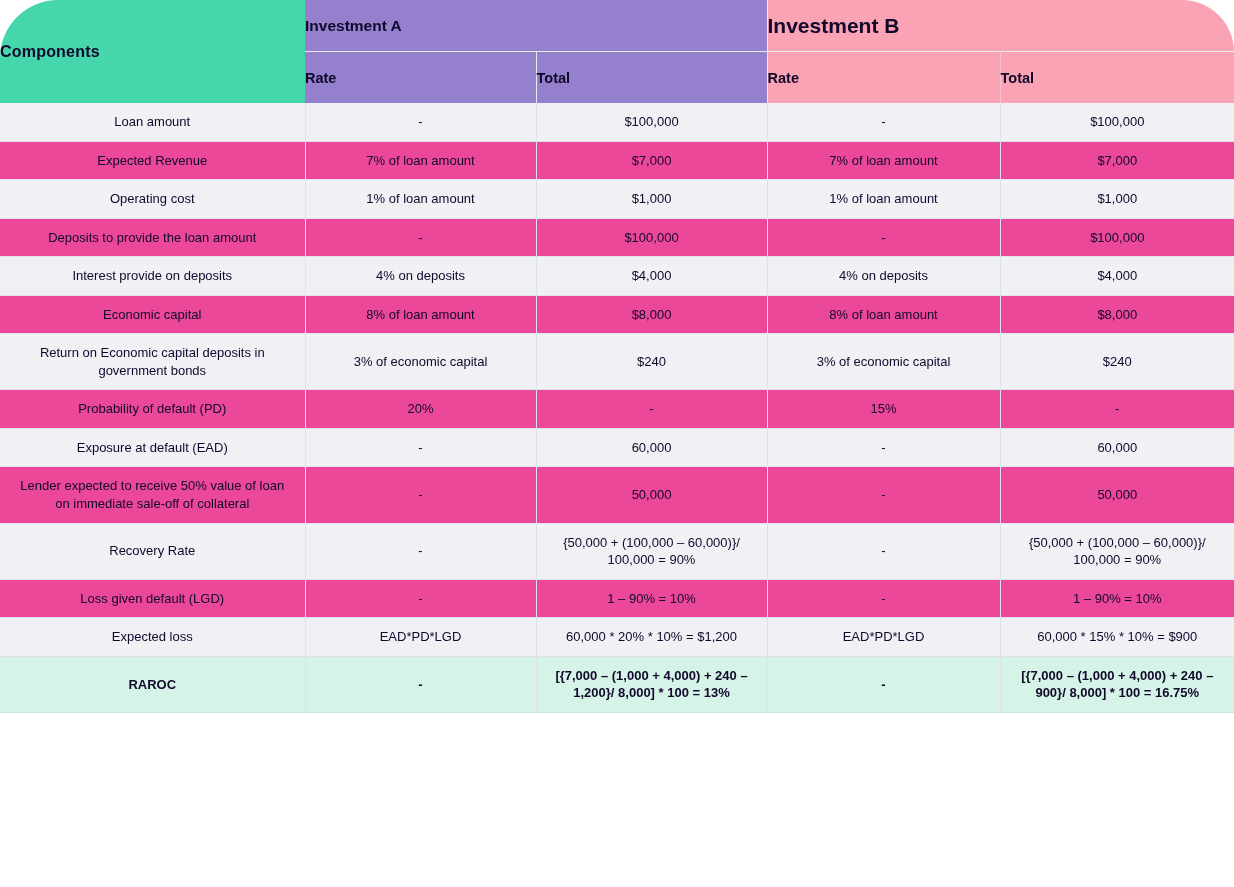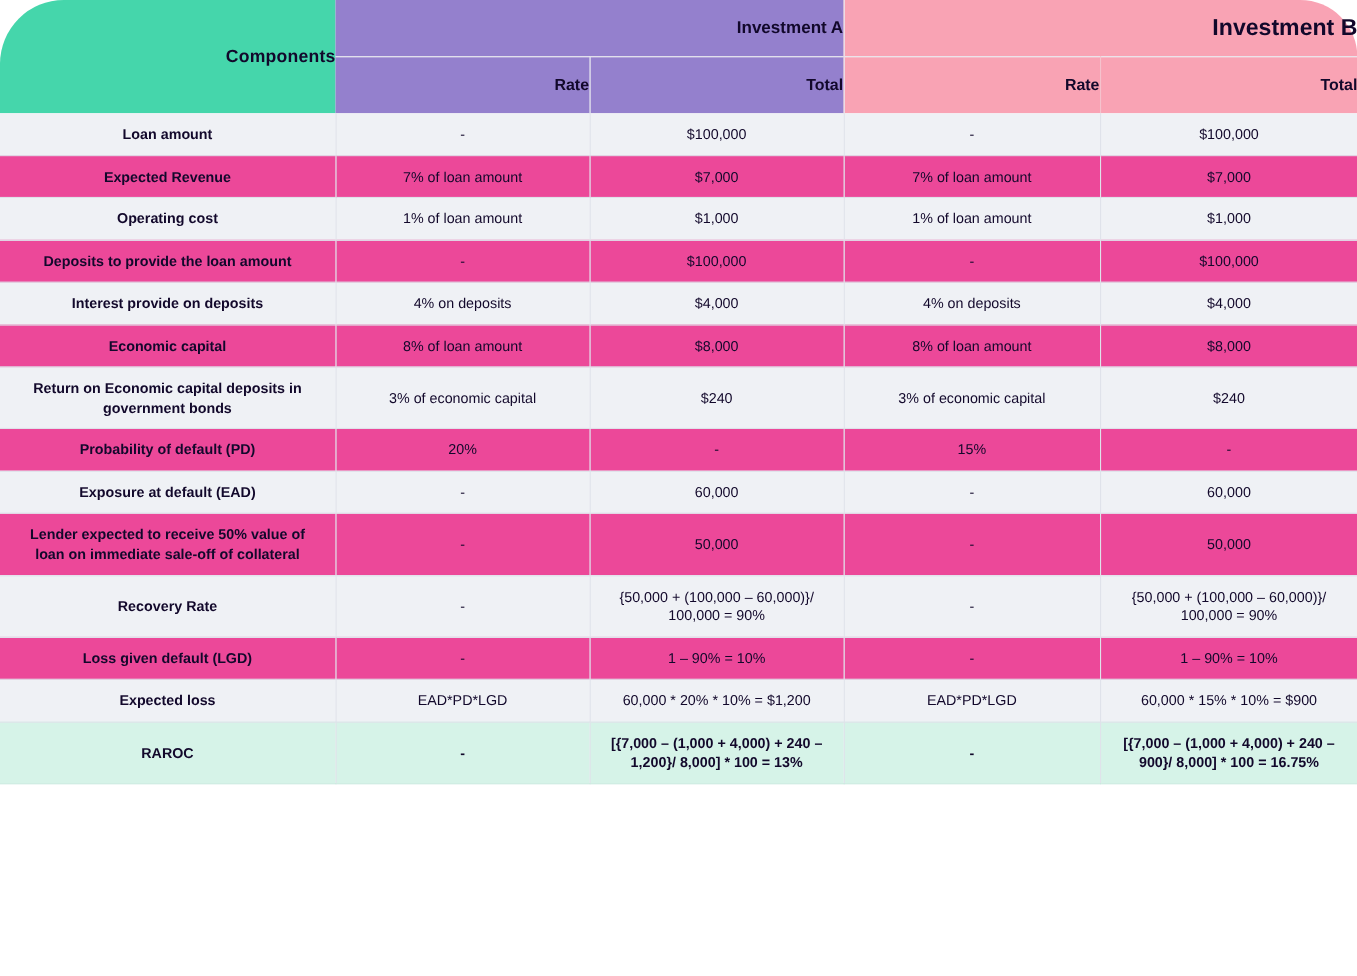--- a/index.html
+++ b/index.html
@@ -29,21 +29,21 @@
   table.raroc-table col.c-a-rate     { width: 231px; }
   table.raroc-table col.c-a-total    { width: 231px; }
   table.raroc-table col.c-b-rate     { width: 233px; }
   table.raroc-table col.c-b-total    { width: 234px; }
 
   
   th {
     padding: 0;
     margin: 0;
     font-weight: bold;
-    text-align: right;
+    text-align: left;
     vertical-align: middle;
   }
   th.h-components {
     background: #45d6ab;
     color: #12082b;
     font-size: 16px;
     height: 102px;
     border-top-left-radius: 58px;
     letter-spacing: 0.2px;
   }
@@ -85,21 +85,21 @@
     margin: 0;
     text-align: center;
     vertical-align: middle;
     font-size: 13px;
     line-height: 1.35;
     border-right: 1px solid #dfe2ea;
     border-bottom: 1px solid #dfe2ea;
   }
   td.last-col { border-right: none; }
   td.label-cell {
-    font-weight: bold;
+    font-weight: normal;
     font-size: 13px;
     padding-left: 14px;
     padding-right: 14px;
   }
   tr.row-even td { background: #eff1f5; }
   tr.row-odd  td { background: #ec4899; }
   tr.row-raroc td {
     background: #d6f3e8;
     font-weight: bold;
     border-bottom: 1px solid #c6e9dc;

